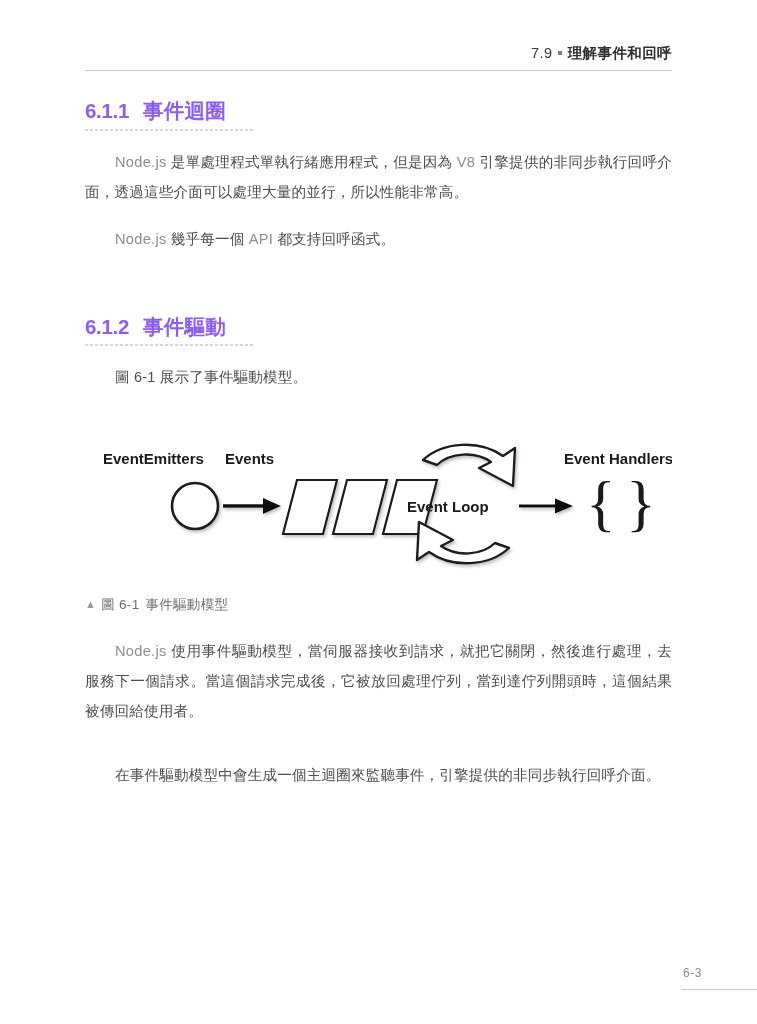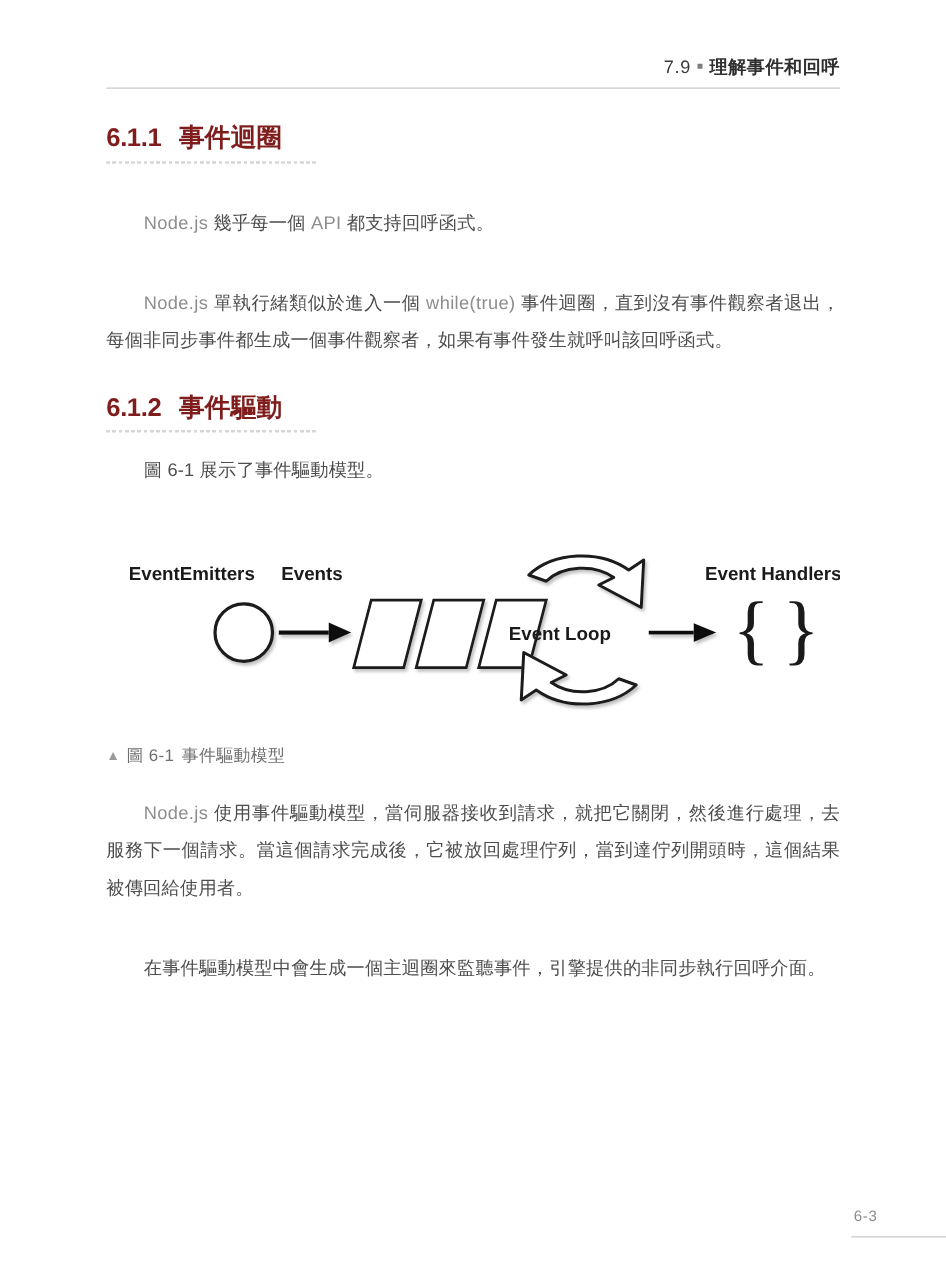--- a/index.html
+++ b/index.html
@@ -63,21 +63,21 @@
   .content {
     position: absolute;
     top: 98px;
     left: 85px;
     width: 587px;
   }
 
   h2.section-heading {
     font-size: 20.5px;
     font-weight: 700;
-    color: #7f1d1d;
+    color: #8b5cf6;
     margin: 0;
     padding: 0 0 7px 0;
     letter-spacing: .2px;
     line-height: 1.25;
     position: relative;
   }
   h2.section-heading .sh-num {
     letter-spacing: -0.3px;
   }
   h2.section-heading .sh-title {
@@ -174,28 +174,28 @@
   </div>
   <div class="head-rule"></div>
 
   <div class="content">
 
     <h2 class="section-heading">
       <span class="sh-num">6.1.1</span><span class="sh-title">事件迴圈</span>
     </h2>
     <div class="gap-after-heading"></div>
 
+    <p class="body-para indent"><span class="latin">Node.js</span> 是單處理程式單執行緒應用程式，但是因為 <span class="latin">V8</span> 引擎提供的非同步執行回呼介面，透過這些介面可以處理大量的並行，所以性能非常高。</p>
     <div class="gap-para"></div>
 
     <p class="body-para indent"><span class="latin">Node.js</span> 幾乎每一個 <span class="latin">API</span> 都支持回呼函式。</p>
     <div class="gap-para"></div>
 
     <div class="gap-para"></div>
 
-    <p class="body-para indent"><span class="latin">Node.js</span> 單執行緒類似於進入一個 <span class="latin">while(true)</span> 事件迴圈，直到沒有事件觀察者退出，每個非同步事件都生成一個事件觀察者，如果有事件發生就呼叫該回呼函式。</p>
 
     <div class="gap-before-heading"></div>
 
     <h2 class="section-heading">
       <span class="sh-num">6.1.2</span><span class="sh-title">事件驅動</span>
     </h2>
     <div class="gap-after-heading"></div>
 
     <p class="body-para indent">圖 6-1 展示了事件驅動模型。</p>
 

